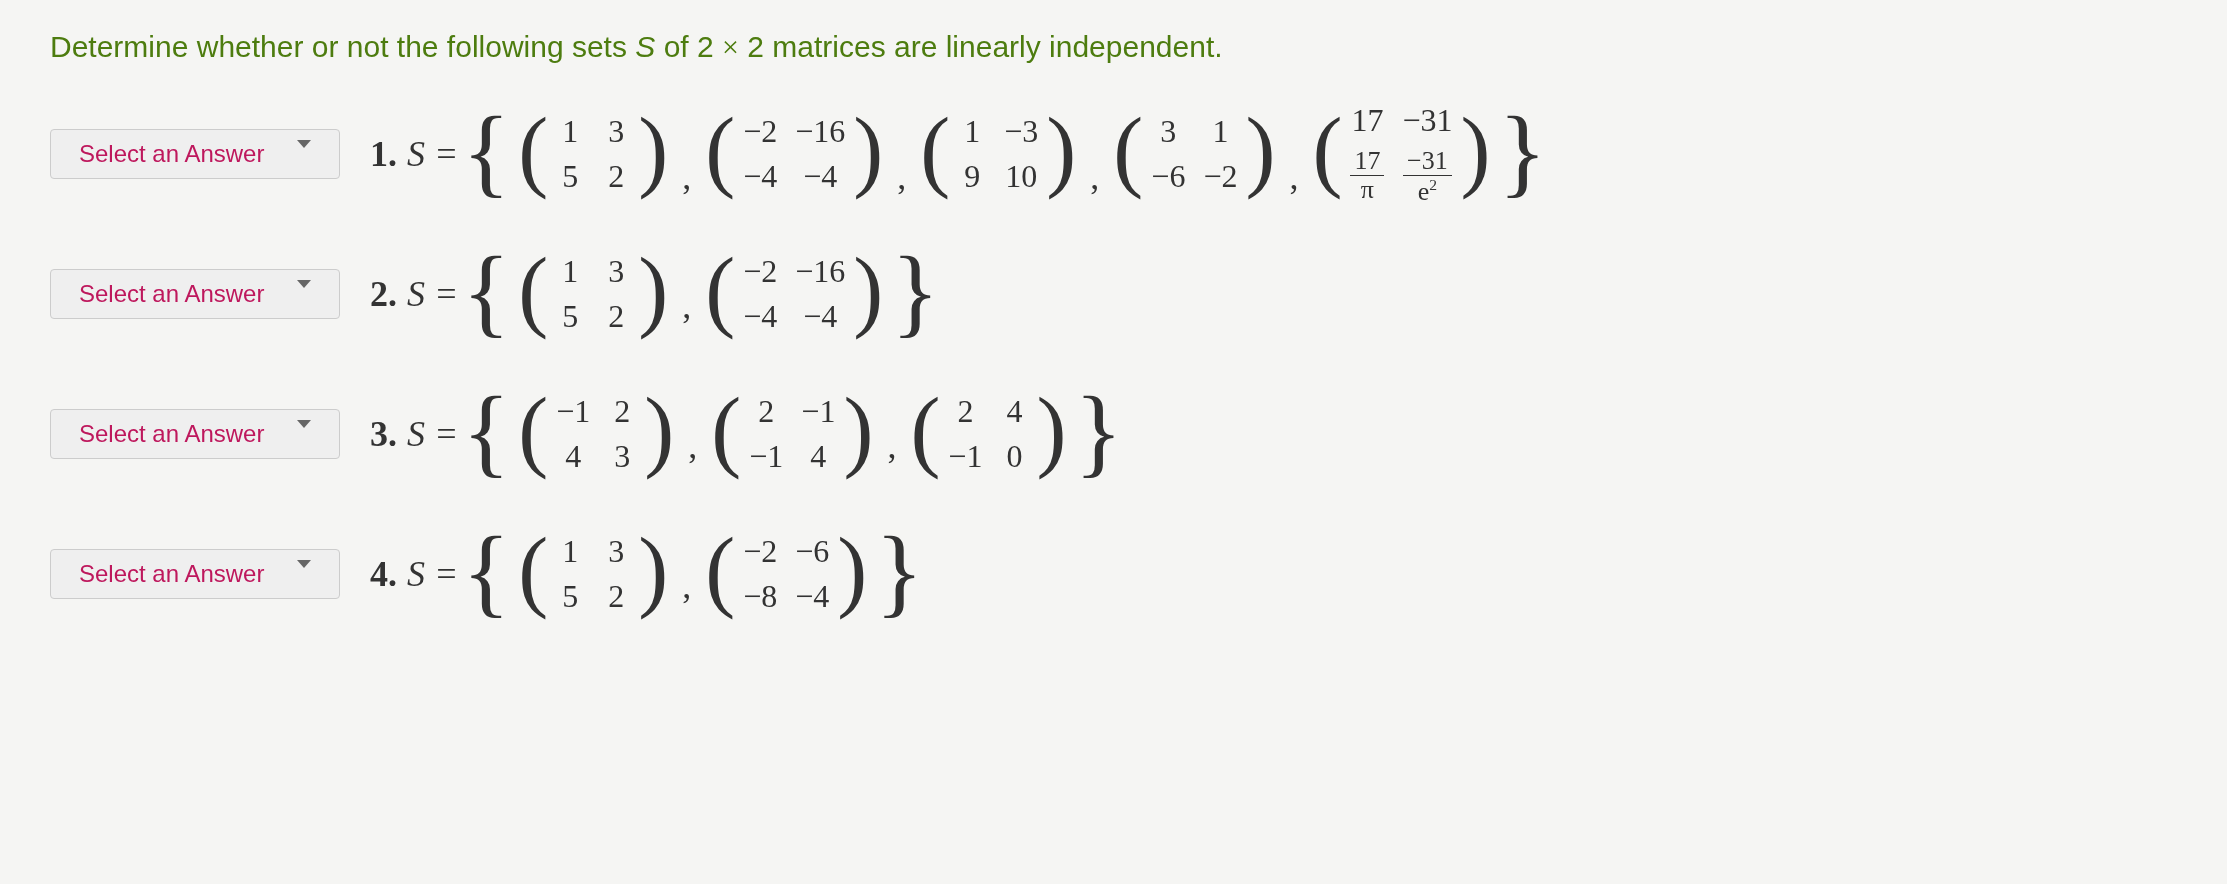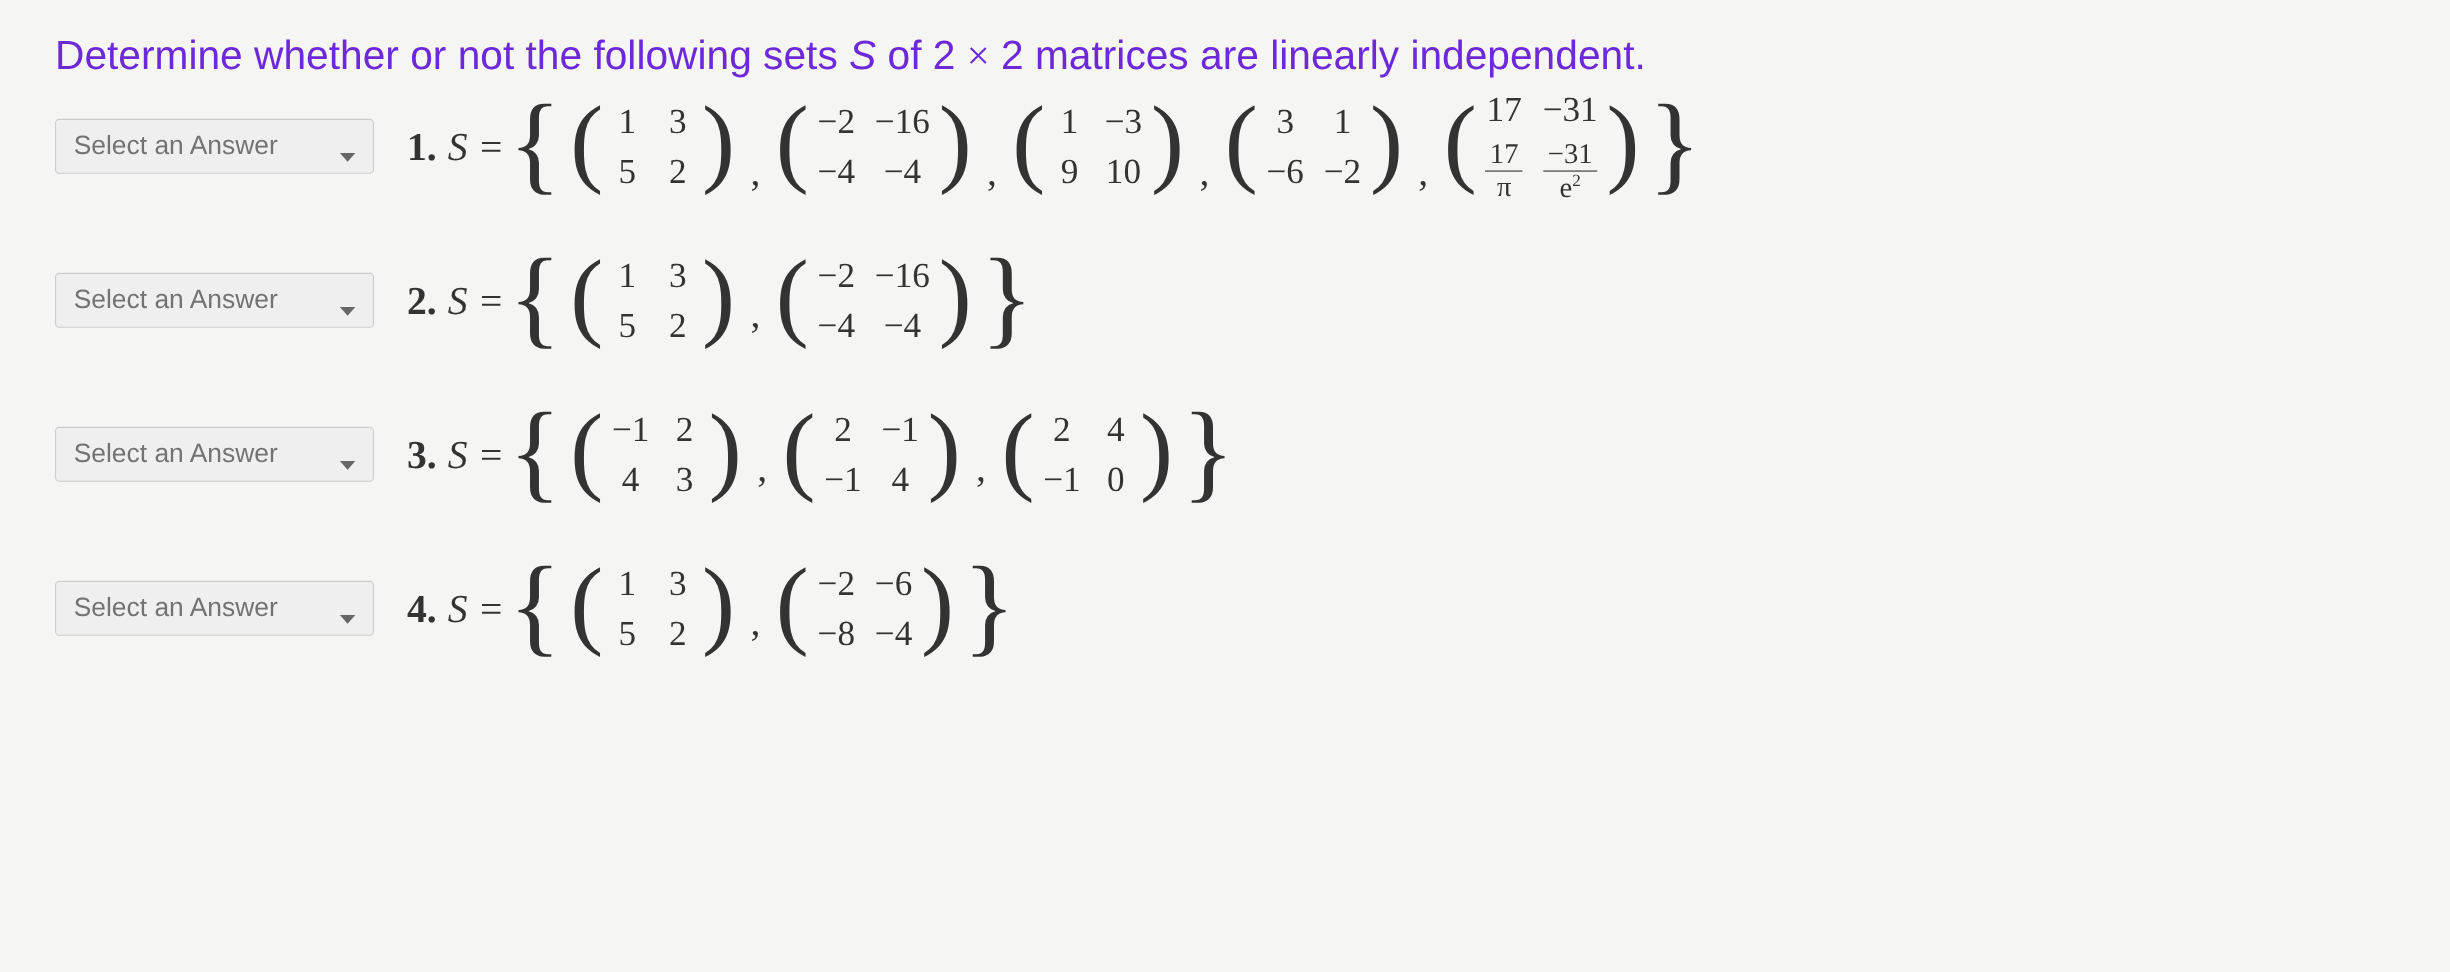--- a/index.html
+++ b/index.html
@@ -8,47 +8,48 @@
       box-sizing: border-box;
     }
     body {
       font-family: Arial, Helvetica, sans-serif;
       background: #f5f5f3;
       padding: 30px 50px;
       color: #333;
       font-size: 28px;
     }
     .question-text {
-      color: #6d28d9;
-      font-size: 37px;
+      margin-bottom: 30px;
+      color: #4d7c0f;
+      font-size: 30px;
     }
     .italic {
       font-style: italic;
     }
     .problems {
       display: flex;
       flex-direction: column;
       gap: 20px;
     }
     .problem-row {
       display: flex;
       align-items: center;
       gap: 30px;
       min-height: 120px;
     }
     .select-box {
       display: flex;
-      align-items: flex-end;
+      align-items: flex-start;
       justify-content: space-between;
       background: #efefef;
       border: 1px solid #ccc;
       border-radius: 4px;
-      padding: 10px 16px;
+      padding: 10px 28px;
       min-width: 290px;
-      color: #737373;
+      color: #be185d;
       cursor: pointer;
       font-size: 24px;
     }
     .chevron {
       width: 0;
       height: 0;
       border-left: 7px solid transparent;
       border-right: 7px solid transparent;
       border-top: 8px solid #666;
       margin-left: 12px;

